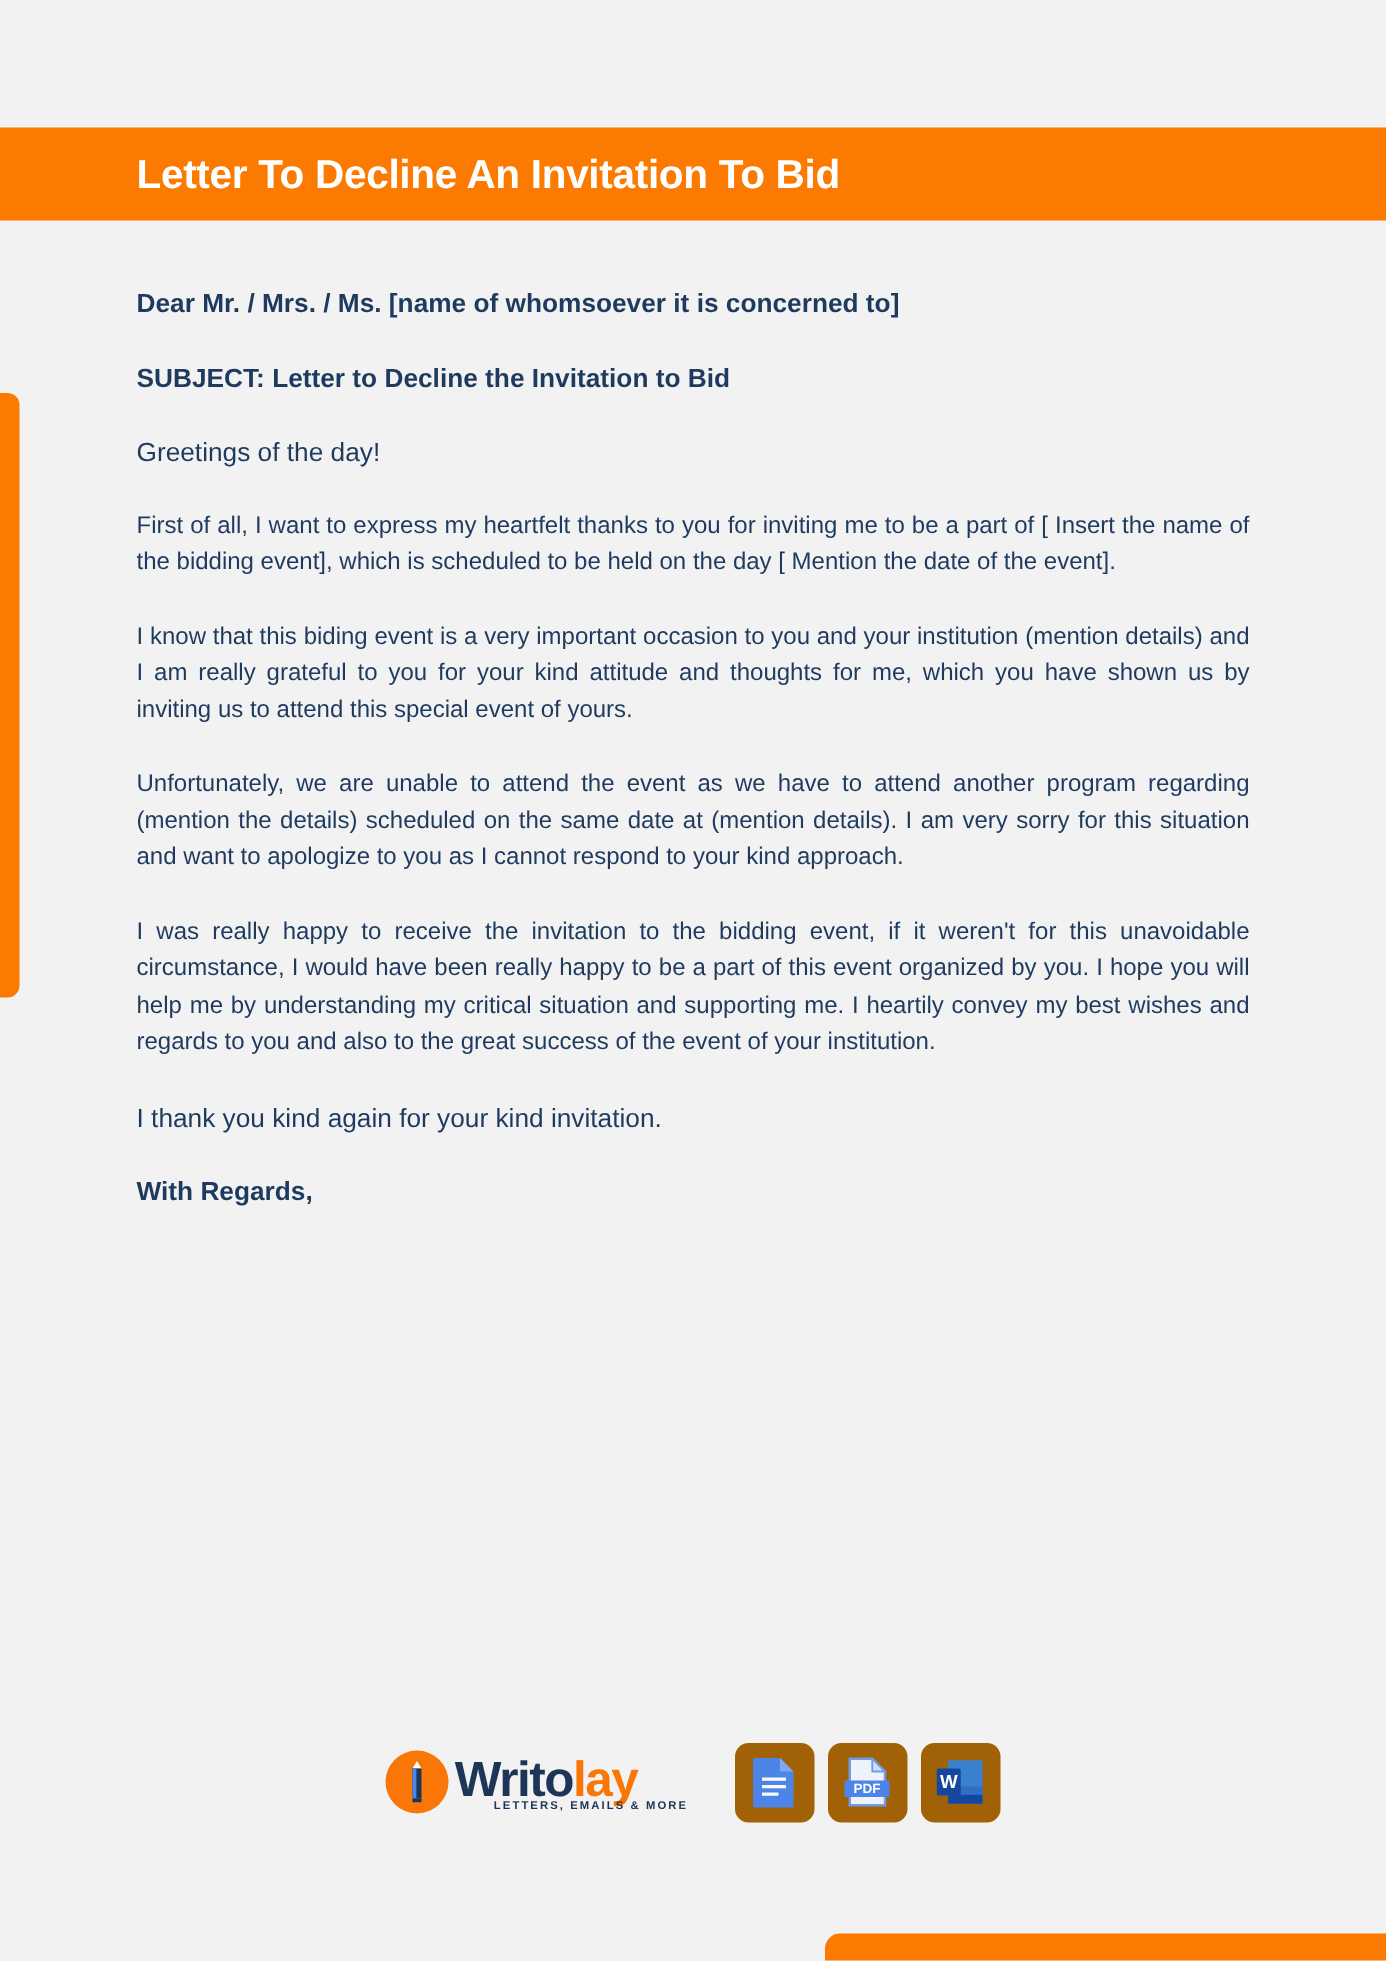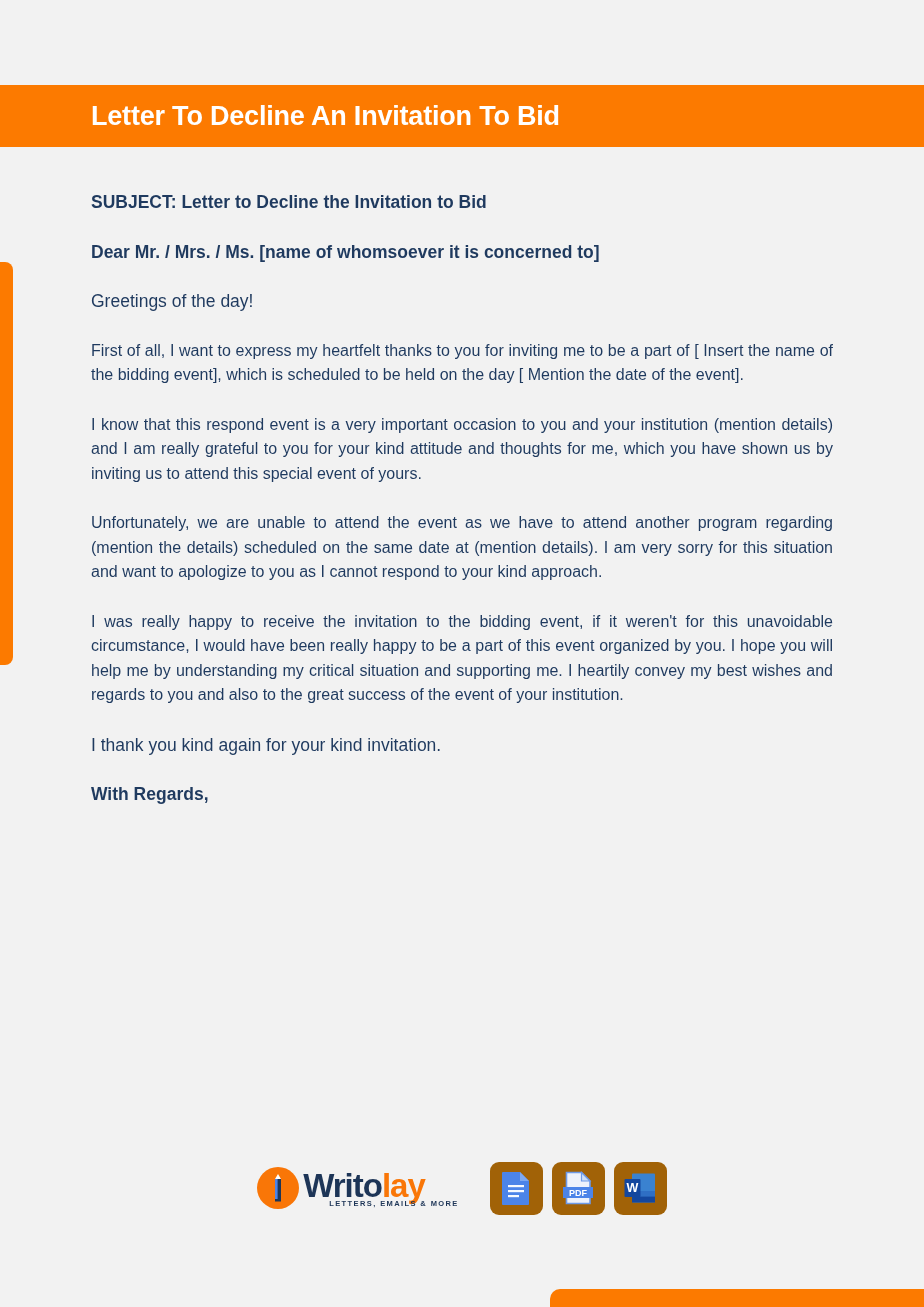--- a/index.html
+++ b/index.html
@@ -178,29 +178,29 @@
 <div class="page">
 
   <div class="left-tab"></div>
 
   <div class="header-band">
     <div class="header-title">Letter To Decline An Invitation To Bid</div>
   </div>
 
   <div class="letter">
 
+    <p class="line bold">Dear Mr. / Mrs. / Ms. [name of whomsoever it is concerned to]</p>
+
     <p class="line bold">SUBJECT: Letter to Decline the Invitation to Bid</p>
 
-    <p class="line bold">Dear Mr. / Mrs. / Ms. [name of whomsoever it is concerned to]</p>
-
     <p class="line">Greetings of the day!</p>
 
     <p class="para">First of all, I want to express my heartfelt thanks to you for inviting me to be a part of [ Insert the name of the bidding event], which is scheduled to be held on the day [ Mention the date of the event].</p>
 
-    <p class="para">I know that this respond event is a very important occasion to you and your institution (mention details) and I am really grateful to you for your kind attitude and thoughts for me, which you have shown us by inviting us to attend this special event of yours.</p>
+    <p class="para">I know that this biding event is a very important occasion to you and your institution (mention details) and I am really grateful to you for your kind attitude and thoughts for me, which you have shown us by inviting us to attend this special event of yours.</p>
 
     <p class="para">Unfortunately, we are unable to attend the event as we have to attend another program regarding (mention the details) scheduled on the same date at (mention details). I am very sorry for this situation and want to apologize to you as I cannot respond to your kind approach.</p>
 
     <p class="para">I was really happy to receive the invitation to the bidding event, if it weren't for this unavoidable circumstance, I would have been really happy to be a part of this event organized by you. I hope you will help me by understanding my critical situation and supporting me. I heartily convey my best wishes and regards to you and also to the great success of the event of your institution.</p>
 
     <p class="line">I thank you kind again for your kind invitation.</p>
 
     <p class="sign-off">With Regards,</p>
 
   </div>

